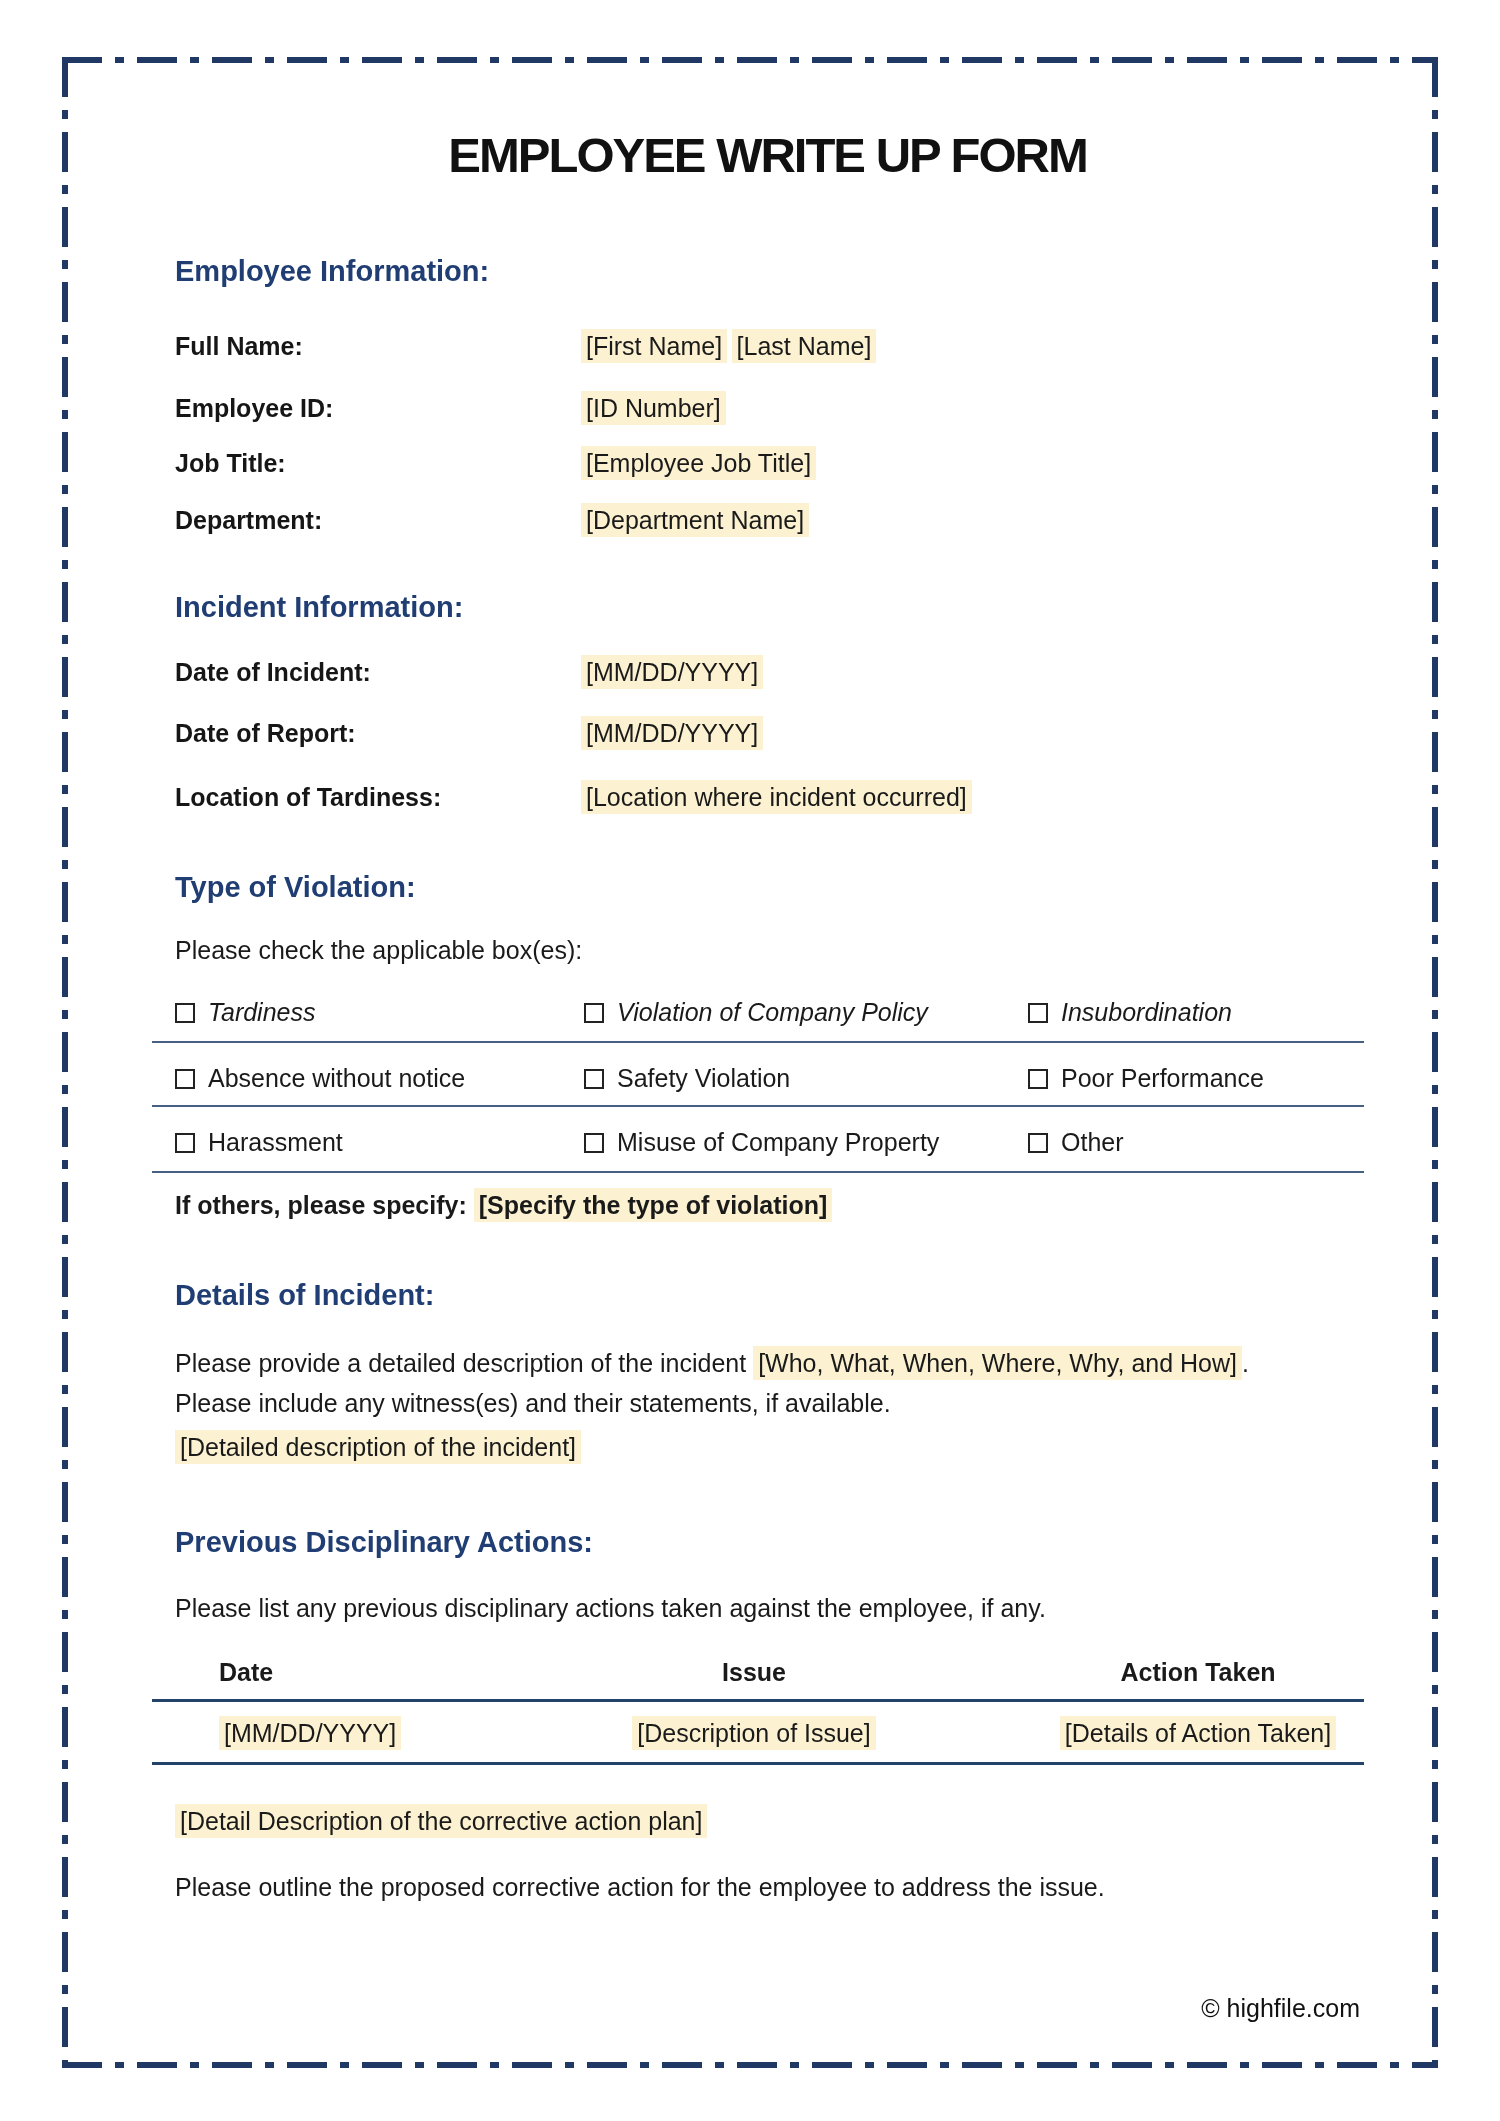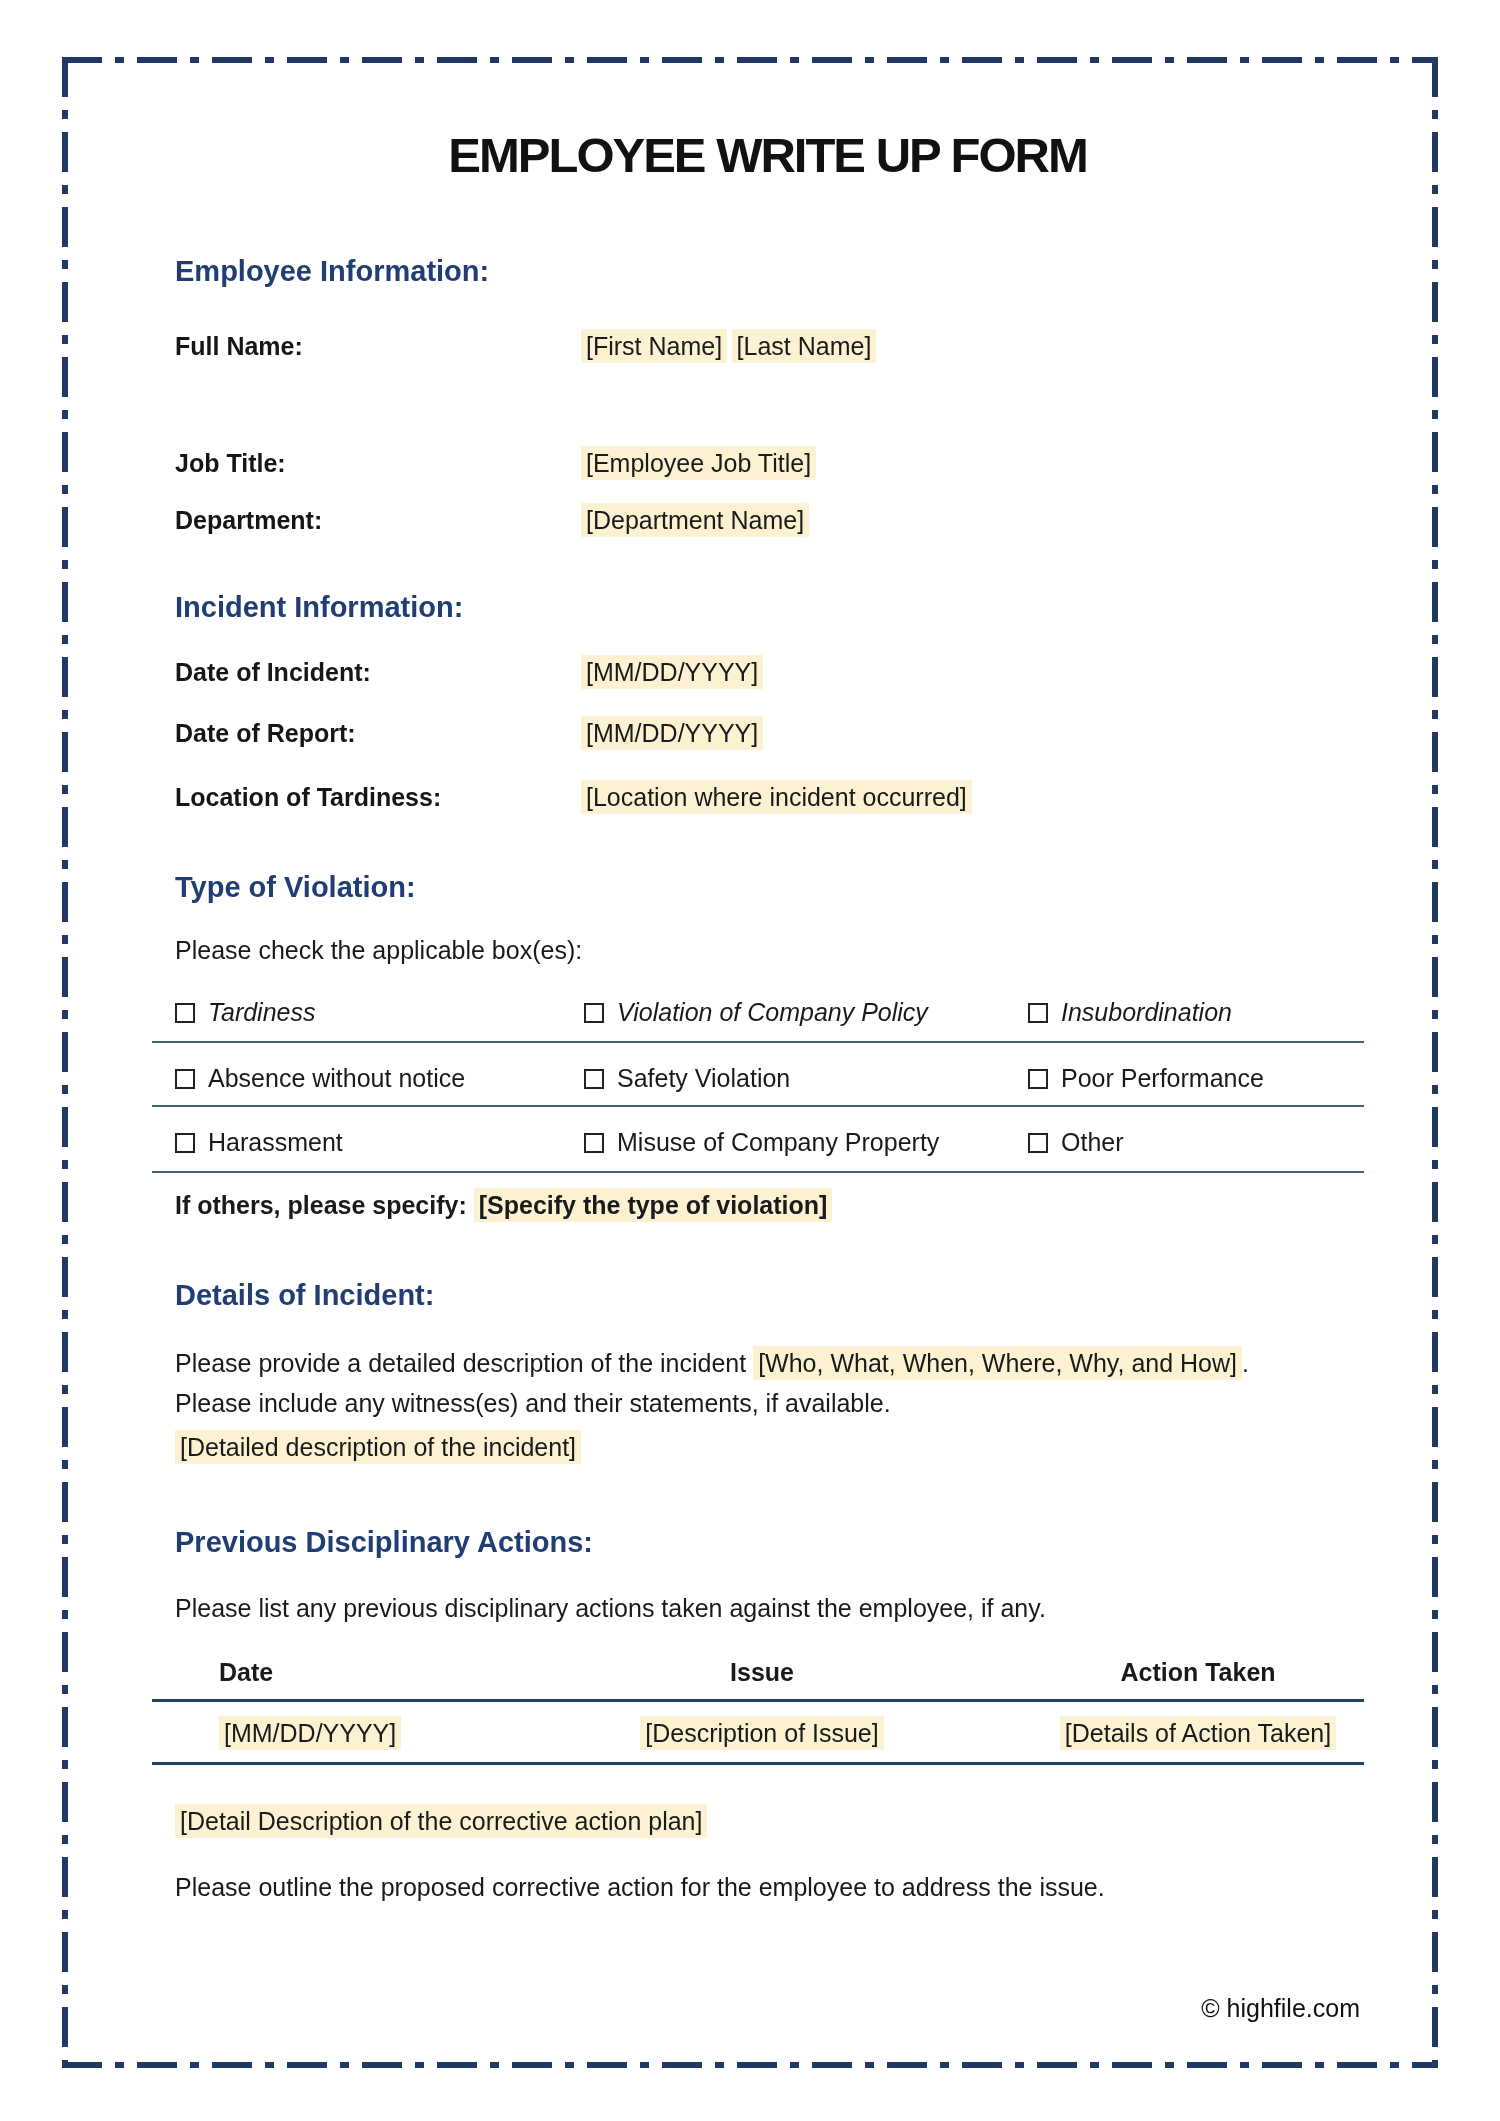--- a/index.html
+++ b/index.html
@@ -70,21 +70,21 @@
   .cb-box {
     display:inline-block; width:20px; height:20px;
     border:2px solid #222222; background:#ffffff;
     vertical-align:-2px; margin-right:13px;
   }
   .vio-divider { position:absolute; left:-23px; width:1212px; height:2px; background:#466083; }
 
   
   .tbl-rule { position:absolute; left:-23px; width:1212px; height:3px; background:#24436b; }
   .tbl-c1 { position:absolute; left:8px; top:0; white-space:nowrap;margin-left:36px; }
-  .tbl-c2 { position:absolute; left:8px; width:1158px; top:0; text-align:center; }
+  .tbl-c2 { position:absolute; left:0; width:1158px; top:0; text-align:center; }
   .tbl-c3 { position:absolute; left:861px; width:324px; top:0; text-align:center; white-space:nowrap; }
 
   .footer-line { width:100%; text-align:right; font-size:25px; line-height:32px; color:#111111; }
 </style>
 </head>
 <body>
 
 <div class="page">
 
   <div class="b-edge b-h b-top"></div>
@@ -94,20 +94,24 @@
 
   <div class="content">
 
     <div class="abs doc-title">EMPLOYEE WRITE UP FORM</div>
 
     <div class="abs section-heading" style="top:253px;">Employee Information:</div>
 
     <div class="abs field-row" style="top:329px;">
       <span class="field-label">Full Name:</span>
       <span class="field-value"><span class="hl">[First Name]</span> <span class="hl">[Last Name]</span></span>
+    </div>
+    <div class="abs field-row" style="top:391px;">
+      <span class="field-label">Employee ID:</span>
+      <span class="field-value"><span class="hl">[ID Number]</span></span>
     </div>
     <div class="abs field-row" style="top:446px;">
       <span class="field-label">Job Title:</span>
       <span class="field-value"><span class="hl">[Employee Job Title]</span></span>
     </div>
     <div class="abs field-row" style="top:503px;">
       <span class="field-label">Department:</span>
       <span class="field-value"><span class="hl">[Department Name]</span></span>
     </div>
 

